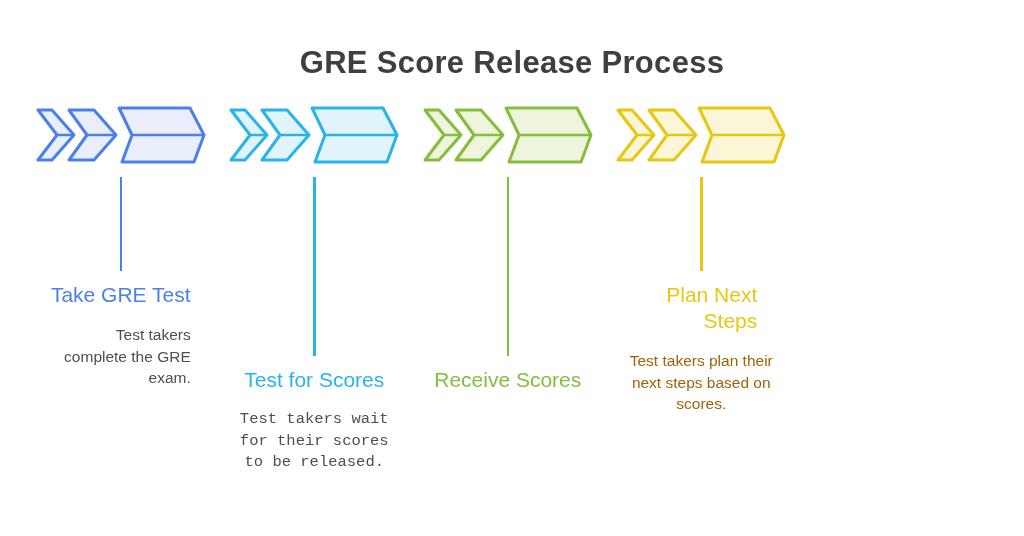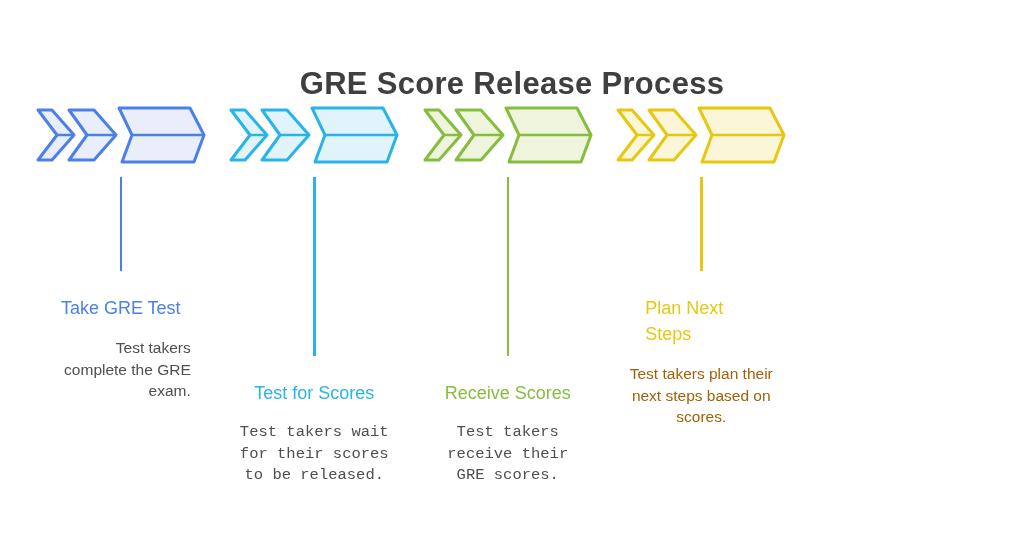--- a/index.html
+++ b/index.html
@@ -4,21 +4,21 @@
 <style>
   * { margin: 0; padding: 0; box-sizing: border-box; }
   html, body {
     width: 1024px; height: 536px;
     background: #ffffff;
     font-family: "Liberation Sans", "DejaVu Sans", sans-serif;
     overflow: hidden;
     position: relative;
   }
   .page-title {
-    margin-top: 66px;
+    margin-top: 45px;
     text-align: center;
     font-size: 31px;
     font-weight: 700;
     letter-spacing: 0.3px;
     color: #3f3f3f;
   }
   .steps {
     position: absolute;
     left: 24px;
     top: 104px;
@@ -44,24 +44,24 @@
     stroke-width: 2.5;
   }
   .connector {
     width: 2.5px;
     margin-top: 11px;
     background: var(--accent, #888);
   }
   .connector.conn-short { height: 94px; }
   .connector.conn-long  { height: 179px; }
   .step-title {
-    margin-top: 24px;
-    font-size: 18px;
+    margin-top: 11px;
+    font-size: 21px;
     line-height: 26px;
-    text-align: left;
+    text-align: right;
     color: var(--accent, #333);
   }
   .step-desc {
     margin-top: 16px;
     font-size: 15.5px;
     line-height: 21.5px;
     text-align: center;
     color: #4f4f4f;
   }
   .tw180 { max-width: 180px; }
@@ -112,21 +112,20 @@
     <svg class="chevrons" viewBox="0 0 172 62" width="172" height="62" aria-hidden="true">
       <path class="shape" d="M3 6 L17 6 L39 31 L17 56 L3 56 L22 31 Z"></path>
         <path class="mid" d="M22 31 L39 31"></path>
       <path class="shape" d="M34 6 L59 6 L81 31 L59 56 L34 56 L52 31 Z"></path>
         <path class="mid" d="M52 31 L81 31"></path>
       <path class="shape" d="M84 4 L155 4 L169 31 L159 58 L87 58 L97 31 Z"></path>
         <path class="mid" d="M97 31 L169 31"></path>
     </svg>
     <div class="connector conn-long"></div>
     <div class="step-title tw180">Receive Scores</div>
-    <div class="step-desc dw150" style="color: rgb(79, 79, 79);">Test takers receive their GRE scores.</div>
   </div>
 
   <div class="step" style="--accent: #e7c70f; --fill: #fcf6d8;">
     <svg class="chevrons" viewBox="0 0 172 62" width="172" height="62" aria-hidden="true">
       <path class="shape" d="M3 6 L17 6 L39 31 L17 56 L3 56 L22 31 Z"></path>
         <path class="mid" d="M22 31 L39 31"></path>
       <path class="shape" d="M34 6 L59 6 L81 31 L59 56 L34 56 L52 31 Z"></path>
         <path class="mid" d="M52 31 L81 31"></path>
       <path class="shape" d="M84 4 L155 4 L169 31 L159 58 L87 58 L97 31 Z"></path>
         <path class="mid" d="M97 31 L169 31"></path>

